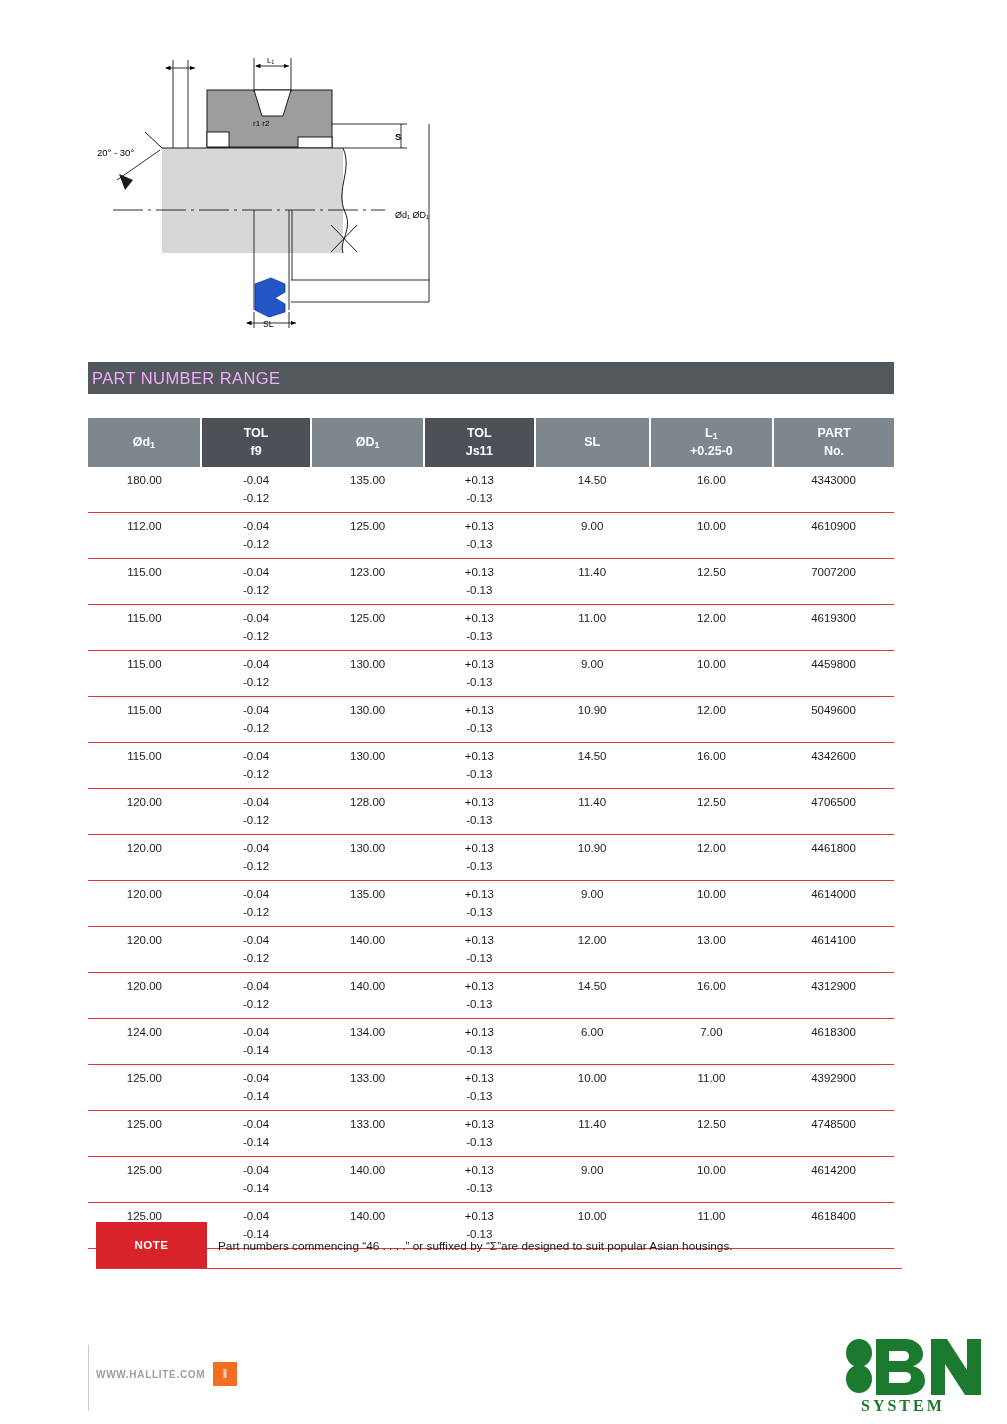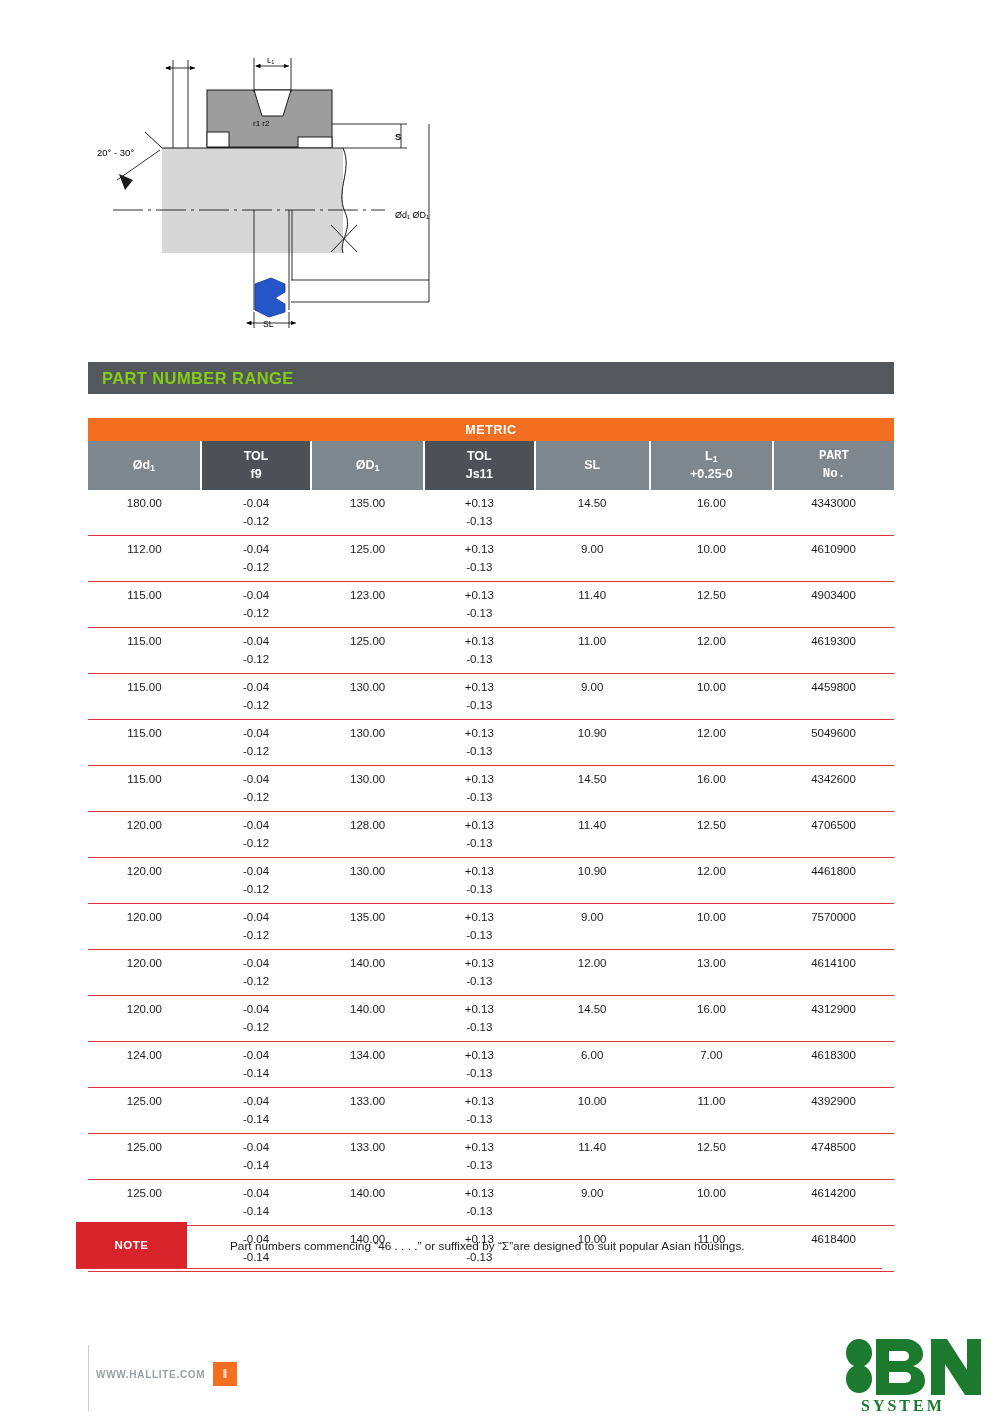--- a/index.html
+++ b/index.html
@@ -16,25 +16,25 @@
   .diagram svg { display: block; }
 
   
   .section-bar {
     position: absolute; left: 88px; top: 362px;
     width: 806px; height: 32px;
     background: #53585c;
     display: flex; align-items: center;
   }
   .section-bar .title {
-    color: #84cc16;
+    color: #f0abfc;
     font-size: 16.5px;
-    font-weight: bold;
+    font-weight: normal;
     letter-spacing: 0.4px;
-    padding-left: 14px;
+    padding-left: 4px;
   }
 
   
   .table-wrap { position: absolute; left: 88px; top: 418px; width: 806px; }
 
   .metric-bar {
     background: #f26f21;
     color: #ffffff;
     text-align: center;
     font-size: 12.5px;
@@ -57,44 +57,43 @@
     color: #ffffff;
     font-size: 12.5px;
     font-weight: bold;
     text-align: center;
     vertical-align: middle;
     padding: 6px 0 7px;
     border-right: 2px solid #ffffff;
     background: #7f878e;
     line-height: 1.45;
   }
-  thead th:last-child { border-right: none; font-family: Liberation Mono, monospace; }
+  thead th:last-child { border-right: none; }
   thead th.dark { background: #4b5156; margin-top: 37px; }
   thead th .sub { display: block; font-size: 12.5px; font-weight: bold; }
   thead th sub { font-size: 9px; vertical-align: baseline; position: relative; bottom: -2px; }
 
   tbody td {
     font-size: 11.5px;
     color: #1b1b1b;
     text-align: center;
     padding: 0;
     line-height: 1.0;
   }
   tbody tr.r-top td { padding-top: 8px; padding-bottom: 3px; }
   tbody tr.r-bot td { padding-top: 3px; padding-bottom: 8px; }
   tbody tr.r-bot { border-bottom: 1.6px solid #e0353a; }
   tbody tr.r-bot.last { border-bottom: 1.6px solid #e0353a; }
 
   
   .note-row {
-    position: absolute; left: 76px;
+    position: absolute; left: 96px;
     width: 806px; height: 47px;
     display: flex;
     border-bottom: 1.6px solid #e0353a;
-    gap: 32px;
   }
   .note-badge {
     width: 111px;
     background: #d8232a;
     color: #ffffff;
     font-size: 11.5px;
     font-weight: bold;
     letter-spacing: 0.5px;
     display: flex; align-items: center; justify-content: center;
   }
@@ -224,21 +223,20 @@
       </g>
       <text x="168" y="287" font-family="Liberation Sans, sans-serif" font-size="8.5" fill="#000">SL</text>
     </svg>
   </div>
 
   <div class="section-bar">
     <span class="title">PART NUMBER  RANGE</span>
   </div>
 
   <div class="table-wrap">
-    <div class="metric-bar">METRIC</div>
 
     <table class="parts">
       <colgroup>
         <col class="c0">
           <col class="c1">
           <col class="c2">
           <col class="c3">
           <col class="c4">
           <col class="c5">
           <col class="c6">
@@ -309,21 +307,21 @@
             <td>&nbsp;</td>
             <td>&nbsp;</td>
           </tr>
           <tr class="r-top">
             <td>115.00</td>
             <td>-0.04</td>
             <td>123.00</td>
             <td>+0.13</td>
             <td>11.40</td>
             <td>12.50</td>
-            <td>4903400</td>
+            <td>7007200</td>
           </tr>
           <tr class="r-bot">
             <td>&nbsp;</td>
             <td>-0.12</td>
             <td>&nbsp;</td>
             <td>-0.13</td>
             <td>&nbsp;</td>
             <td>&nbsp;</td>
             <td>&nbsp;</td>
           </tr>
@@ -435,21 +433,21 @@
             <td>&nbsp;</td>
             <td>&nbsp;</td>
           </tr>
           <tr class="r-top">
             <td>120.00</td>
             <td>-0.04</td>
             <td>135.00</td>
             <td>+0.13</td>
             <td>9.00</td>
             <td>10.00</td>
-            <td>7570000</td>
+            <td>4614000</td>
           </tr>
           <tr class="r-bot">
             <td>&nbsp;</td>
             <td>-0.12</td>
             <td>&nbsp;</td>
             <td>-0.13</td>
             <td>&nbsp;</td>
             <td>&nbsp;</td>
             <td>&nbsp;</td>
           </tr>

